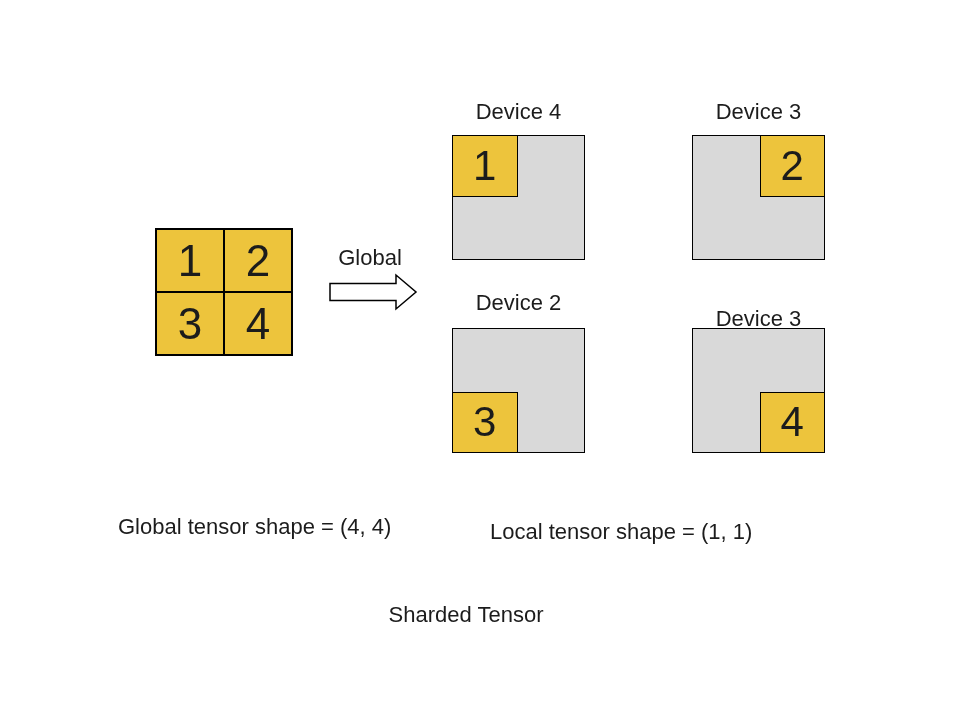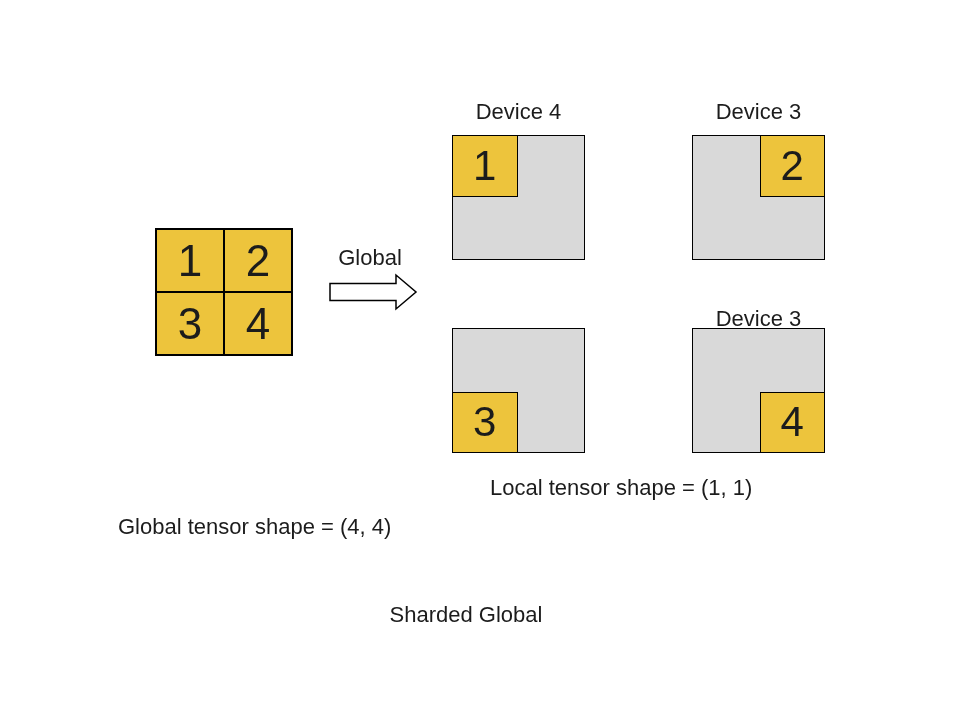--- a/index.html
+++ b/index.html
@@ -108,21 +108,21 @@
   .corner-br { bottom: -1px; right: -1px; }
 
   
   .caption {
     position: absolute;
     font-size: 22px;
     line-height: 26px;
     white-space: nowrap;
   }
   .caption-global { left: 70px; top: 514px; margin-left: 48px; }
-  .caption-local  { left: 490px; top: 475px; text-align: right; }
+  .caption-local  { left: 490px; top: 519px; text-align: right; }
   .diagram-title {
     position: absolute;
     left: 330px;
     top: 602px;
     width: 272px;
     text-align: center;
     font-size: 22px;
     line-height: 26px;
   }
 </style>
@@ -138,32 +138,33 @@
     <div class="cell">4</div>
   </div>
 
   <div class="shard-label">Global</div>
   <svg class="shard-arrow" viewBox="0 0 89 38" xmlns="http://www.w3.org/2000/svg">
     <polygon points="1,10.5 67,10.5 67,2 87,19 67,36 67,27.5 1,27.5" fill="#ffffff" stroke="#000000" stroke-width="1.5" stroke-linejoin="miter"></polygon>
   </svg>
 
   <div class="device-label label-d0">Device 4</div>
   <div class="device-label label-d1">Device 3</div>
+  <div class="device-label label-d2">Device 2</div>
   <div class="device-label label-d3">Device 3</div>
 
   <div class="device-box box-d0">
     <div class="shard-cell corner-tl">1</div>
   </div>
   <div class="device-box box-d1">
     <div class="shard-cell corner-tr">2</div>
   </div>
   <div class="device-box box-d2">
     <div class="shard-cell corner-bl">3</div>
   </div>
   <div class="device-box box-d3">
     <div class="shard-cell corner-br">4</div>
   </div>
 
   <div class="caption caption-global">Global tensor shape = (4, 4)</div>
   <div class="caption caption-local">Local tensor shape = (1, 1)</div>
-  <div class="diagram-title">Sharded Global</div>
+  <div class="diagram-title">Sharded Tensor</div>
 
 </div>
 
 </body></html>

